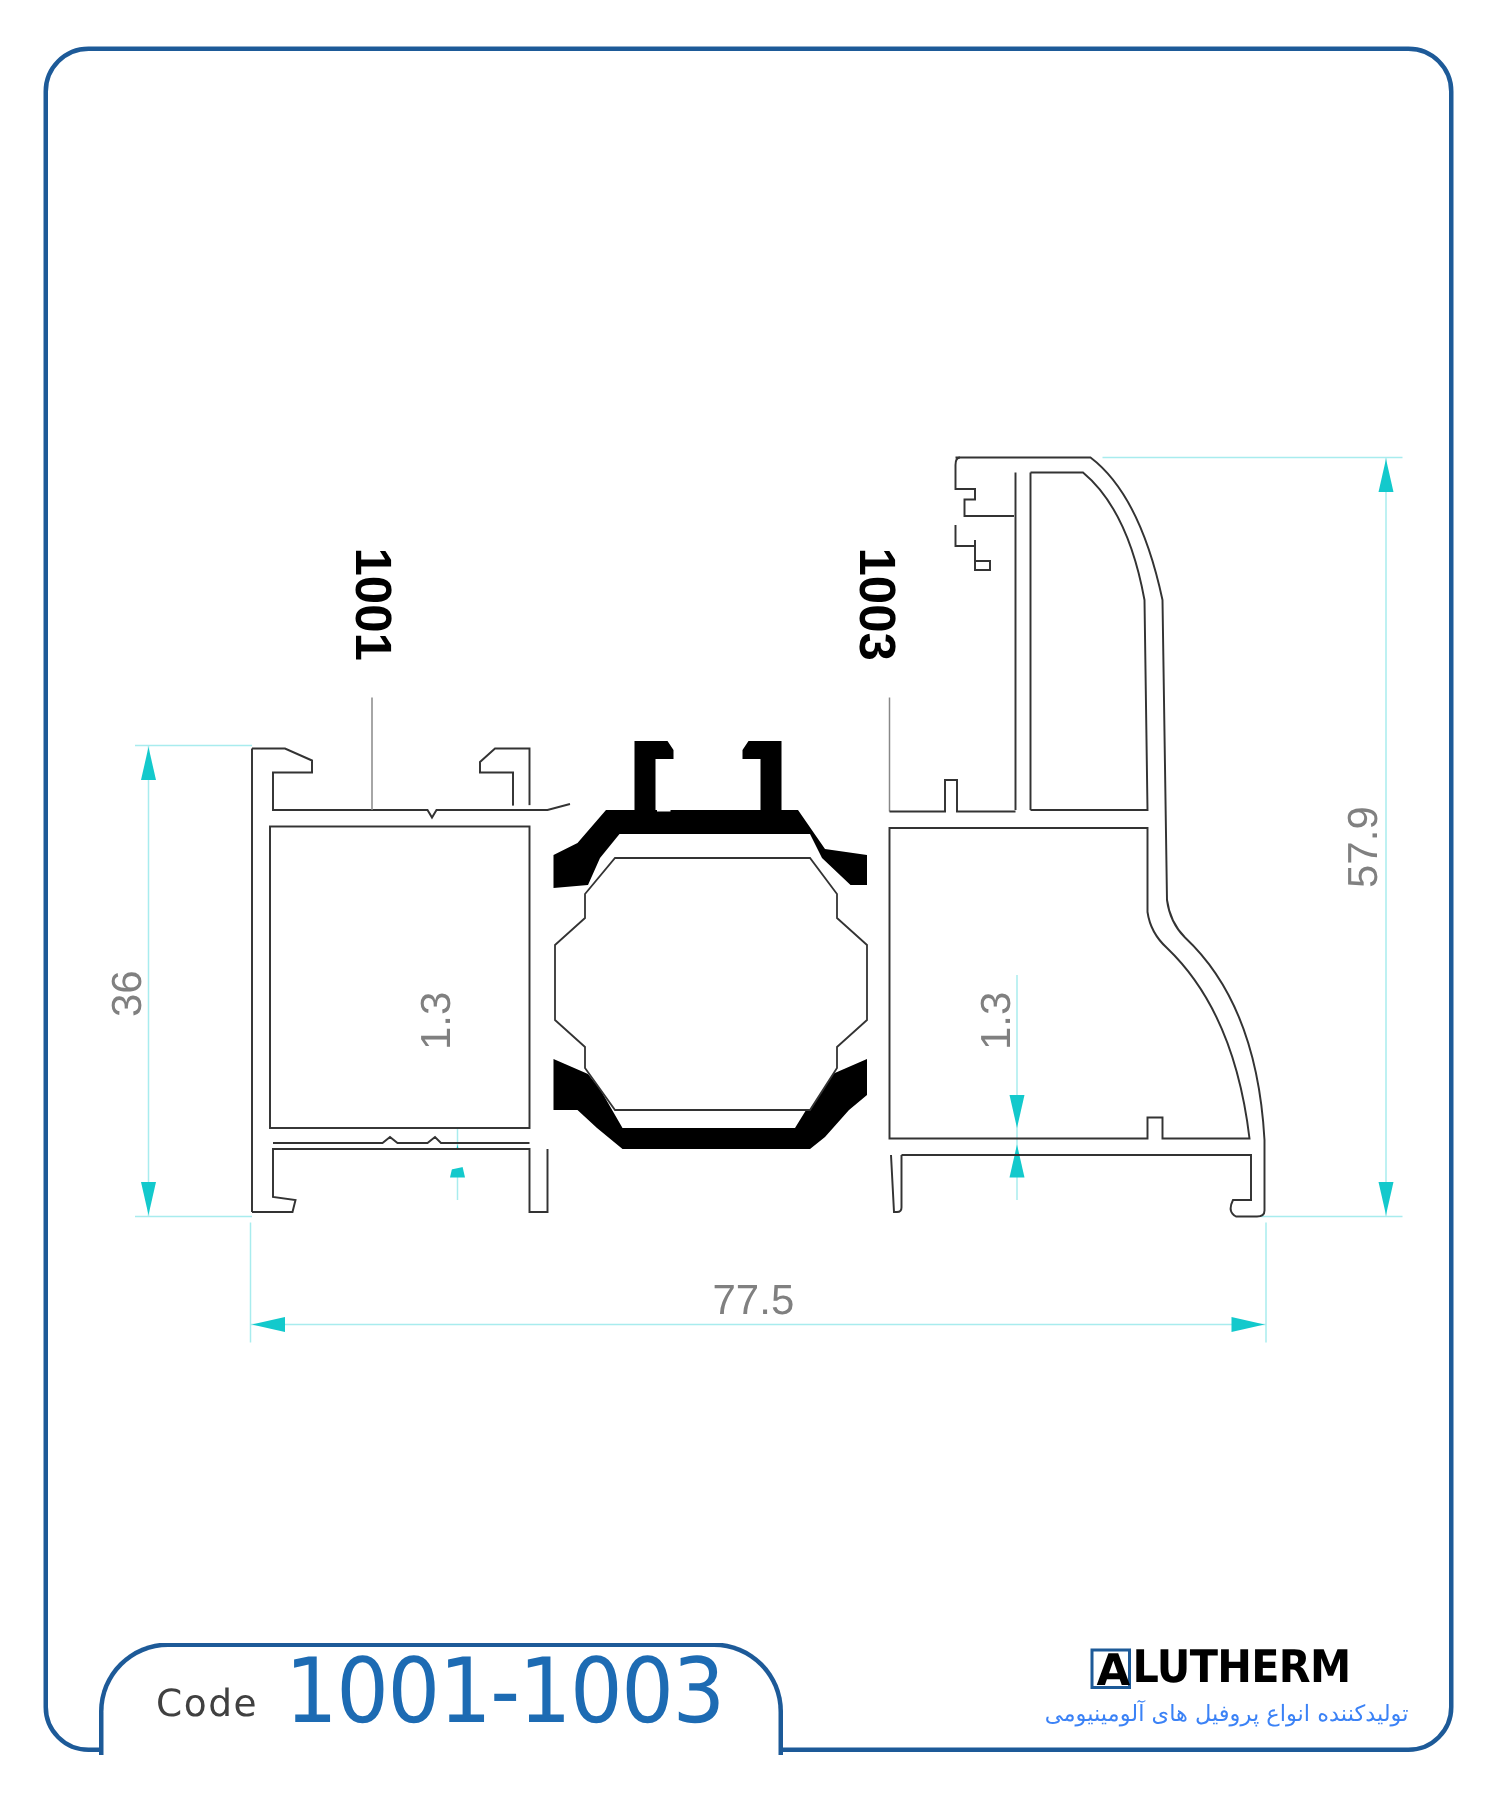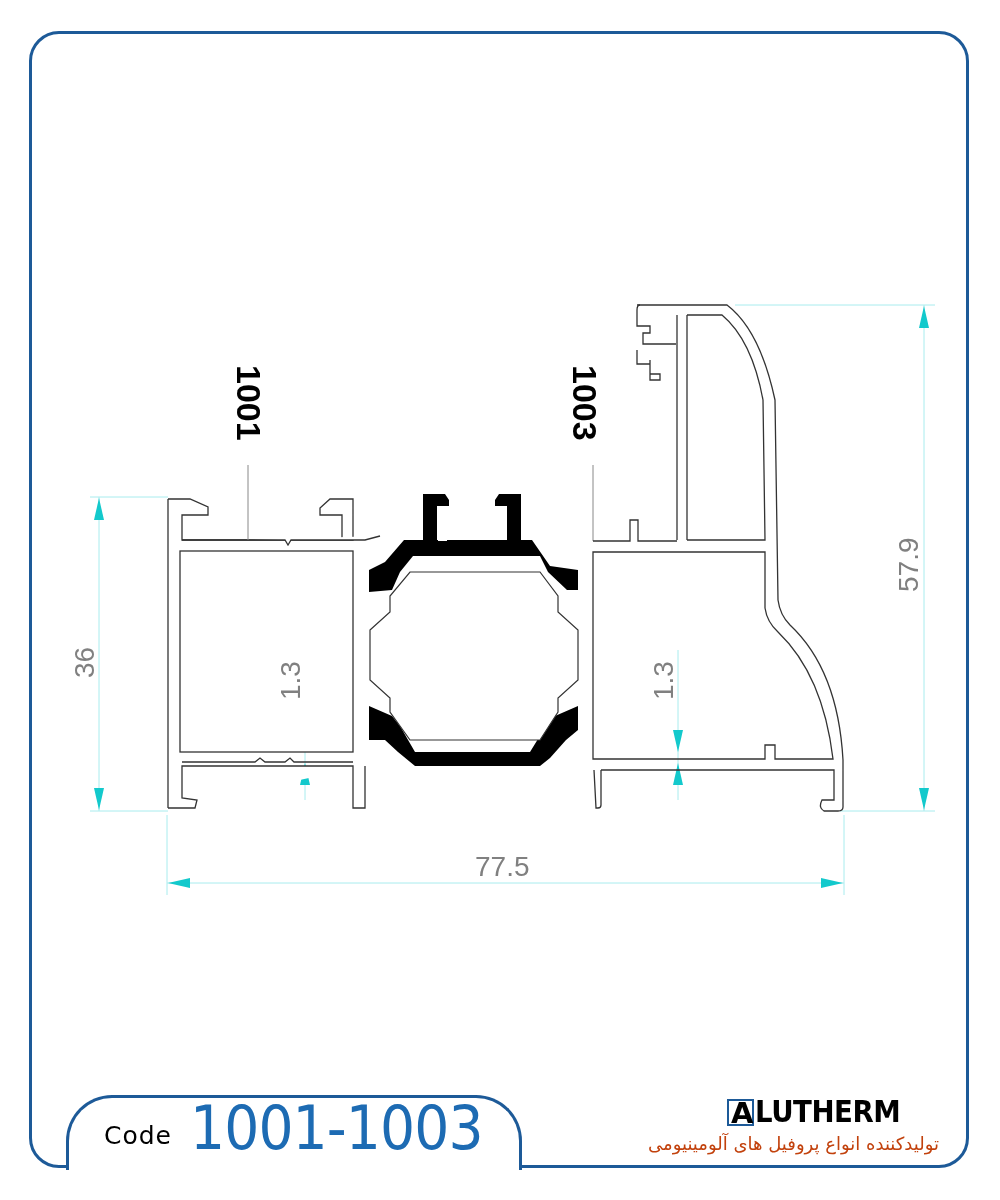--- a/index.html
+++ b/index.html
@@ -1,26 +1,26 @@
 <!DOCTYPE html>
 <html><head>
   <meta charset="utf-8">
   <style>
     html, body { margin:0; padding:0; background:#ffffff; }
     body { width:1000px; height:1200px; position:relative; overflow:hidden; font-family:"Liberation Sans", sans-serif; }
     #sheet { position:absolute; left:0; top:0; width:1000px; height:1200px; }
     .frame { position:absolute; left:29px; top:31px; width:940px; height:1137px; border:3px solid #1d5a98; border-radius:30px; box-sizing:border-box; }
     .code-tab { position:absolute; left:66px; top:1095px; width:456px; height:75px; border:3px solid #1d5a98; border-bottom:none; border-radius:46px 46px 0 0; box-sizing:border-box; background:#fff; }
-    .code-label { position:absolute; left:104px; top:1121px; font-family:"DejaVu Sans", sans-serif; font-size:25px; color:#000000; letter-spacing:1px; }
+    .code-label { position:absolute; left:104px; top:1121px; font-family:"DejaVu Sans", sans-serif; font-size:25px; color:#404040; letter-spacing:1px; }
     .code-value { position:absolute; left:190px; top:1093px; font-family:"DejaVu Sans", sans-serif; font-size:60px; color:#1d6bb3; letter-spacing:-1px; font-weight:normal; transform:scaleX(0.92); transform-origin:left top; }
     .logo { position:absolute; left:727px; top:1096px; width:212px; height:58px; }
     .logo-box { position:absolute; left:0; top:3px; width:27px; height:27px; border:2px solid #1d5a98; box-sizing:border-box; background:#fff; }
     .logo-a { position:absolute; left:2px; top:-5px; font-family:"DejaVu Sans", sans-serif; font-weight:bold; font-size:29px; color:#000; }
     .logo-text { position:absolute; left:28px; top:-2px; font-family:"DejaVu Sans", sans-serif; font-weight:bold; font-size:30px; color:#000; letter-spacing:-0.5px; transform:scaleX(0.92); transform-origin:left top; }
-    .logo-sub { position:absolute; left:0; top:37px; width:212px; text-align:right; direction:rtl; font-family:"DejaVu Sans", sans-serif; font-size:18px; color:#c2410c; white-space:nowrap; }
+    .logo-sub { position:absolute; left:0; top:37px; width:212px; text-align:right; direction:rtl; font-family:"DejaVu Sans", sans-serif; font-size:15px; color:#3b82f6; white-space:nowrap; }
     svg text { font-family:"Liberation Sans", sans-serif; }
   </style>
 </head>
 <body>
 
 <div id="sheet">
   <div class="frame"></div>
 
   <svg width="1000" height="1200" style="position:absolute;left:0;top:0">
 

